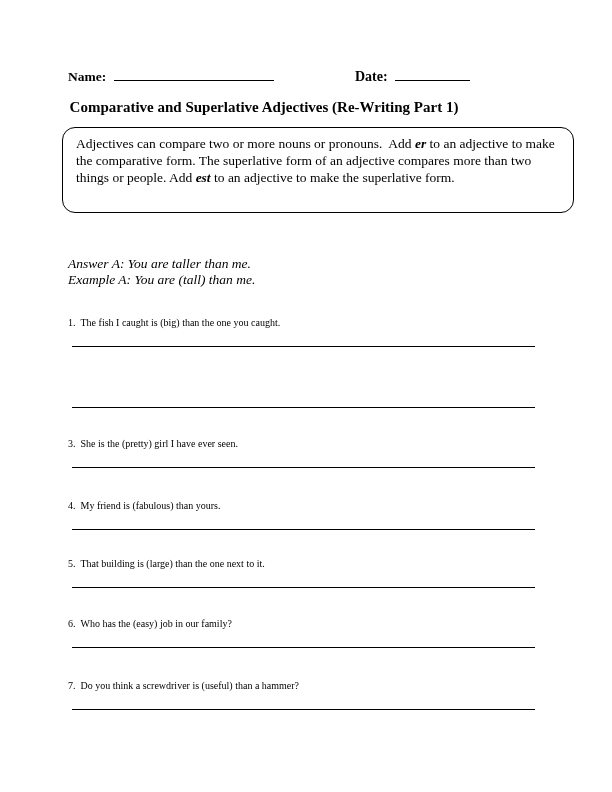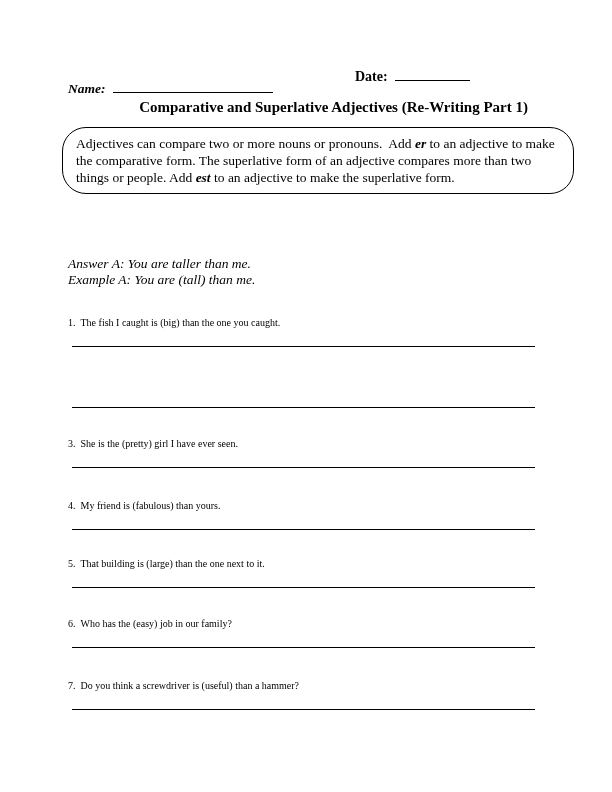--- a/index.html
+++ b/index.html
@@ -12,23 +12,22 @@
     position: relative;
     width: 612px;
     height: 792px;
     margin: 0 auto;
     background: #ffffff;
     overflow: hidden;
   }
   .name-group {
     position: absolute;
     left: 68px;
-    top: 80px;
+    top: 68px;
     font-size: 13.5px;
-    font-style: italic;
   }
   .date-group {
     position: absolute;
     left: 355px;
     top: 68px;
     font-size: 14px;
   }
   .field-label { font-weight: bold; }
   .blank-line {
     display: inline-block;
@@ -37,32 +36,32 @@
     vertical-align: baseline;
     margin-left: 4px;
   }
   .name-blank { width: 160px; }
   .date-blank { width: 75px; }
   .title {
     position: absolute;
     left: 0;
     top: 99px;
     width: 528px;
-    text-align: right;
+    text-align: center;
     font-size: 15px;
     font-weight: bold;
   }
   .info-box {
     position: absolute;
     left: 62px;
     top: 127px;
     width: 512px;
-    height: 67px;
+    height: 86px;
     border: 1.7px solid #000;
-    border-radius: 24px;
+    border-radius: 13px;
     padding: 7px 6px 0 13px;
   }
   .info-box p {
     font-size: 13.5px;
     line-height: 17px;
     white-space: pre-wrap;
   }
   .info-box .em { font-weight: bold; font-style: italic; }
   .directions {
     position: absolute;

